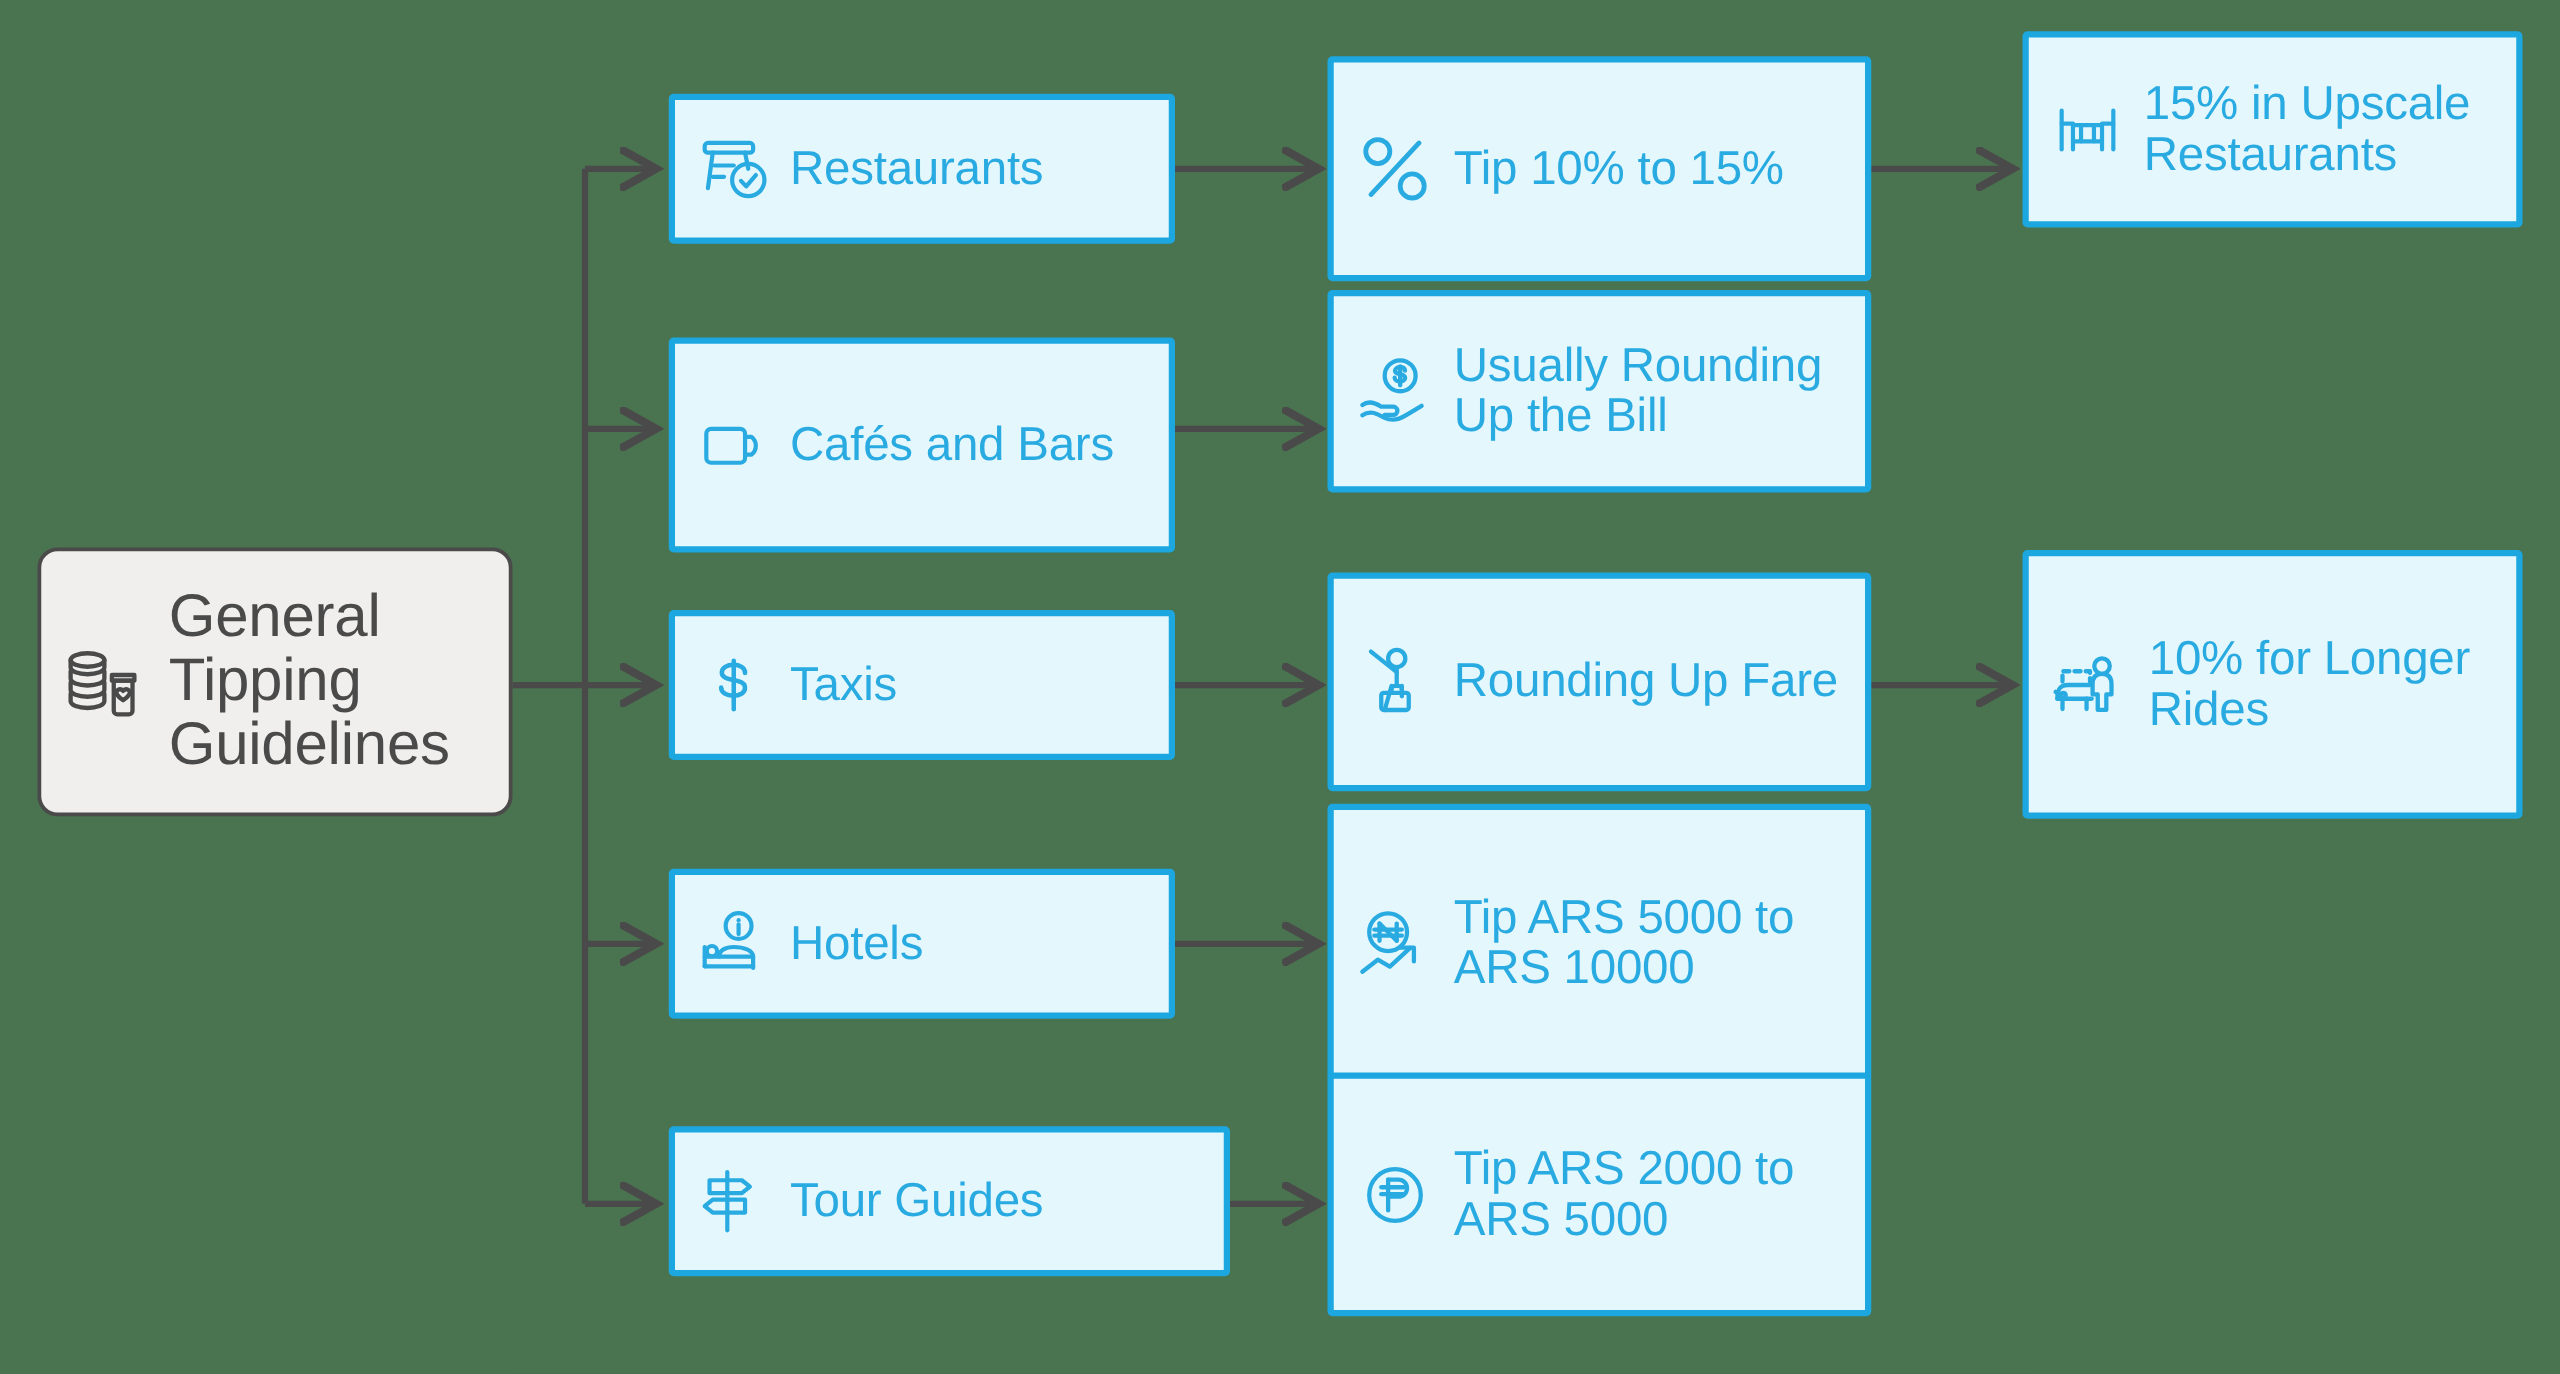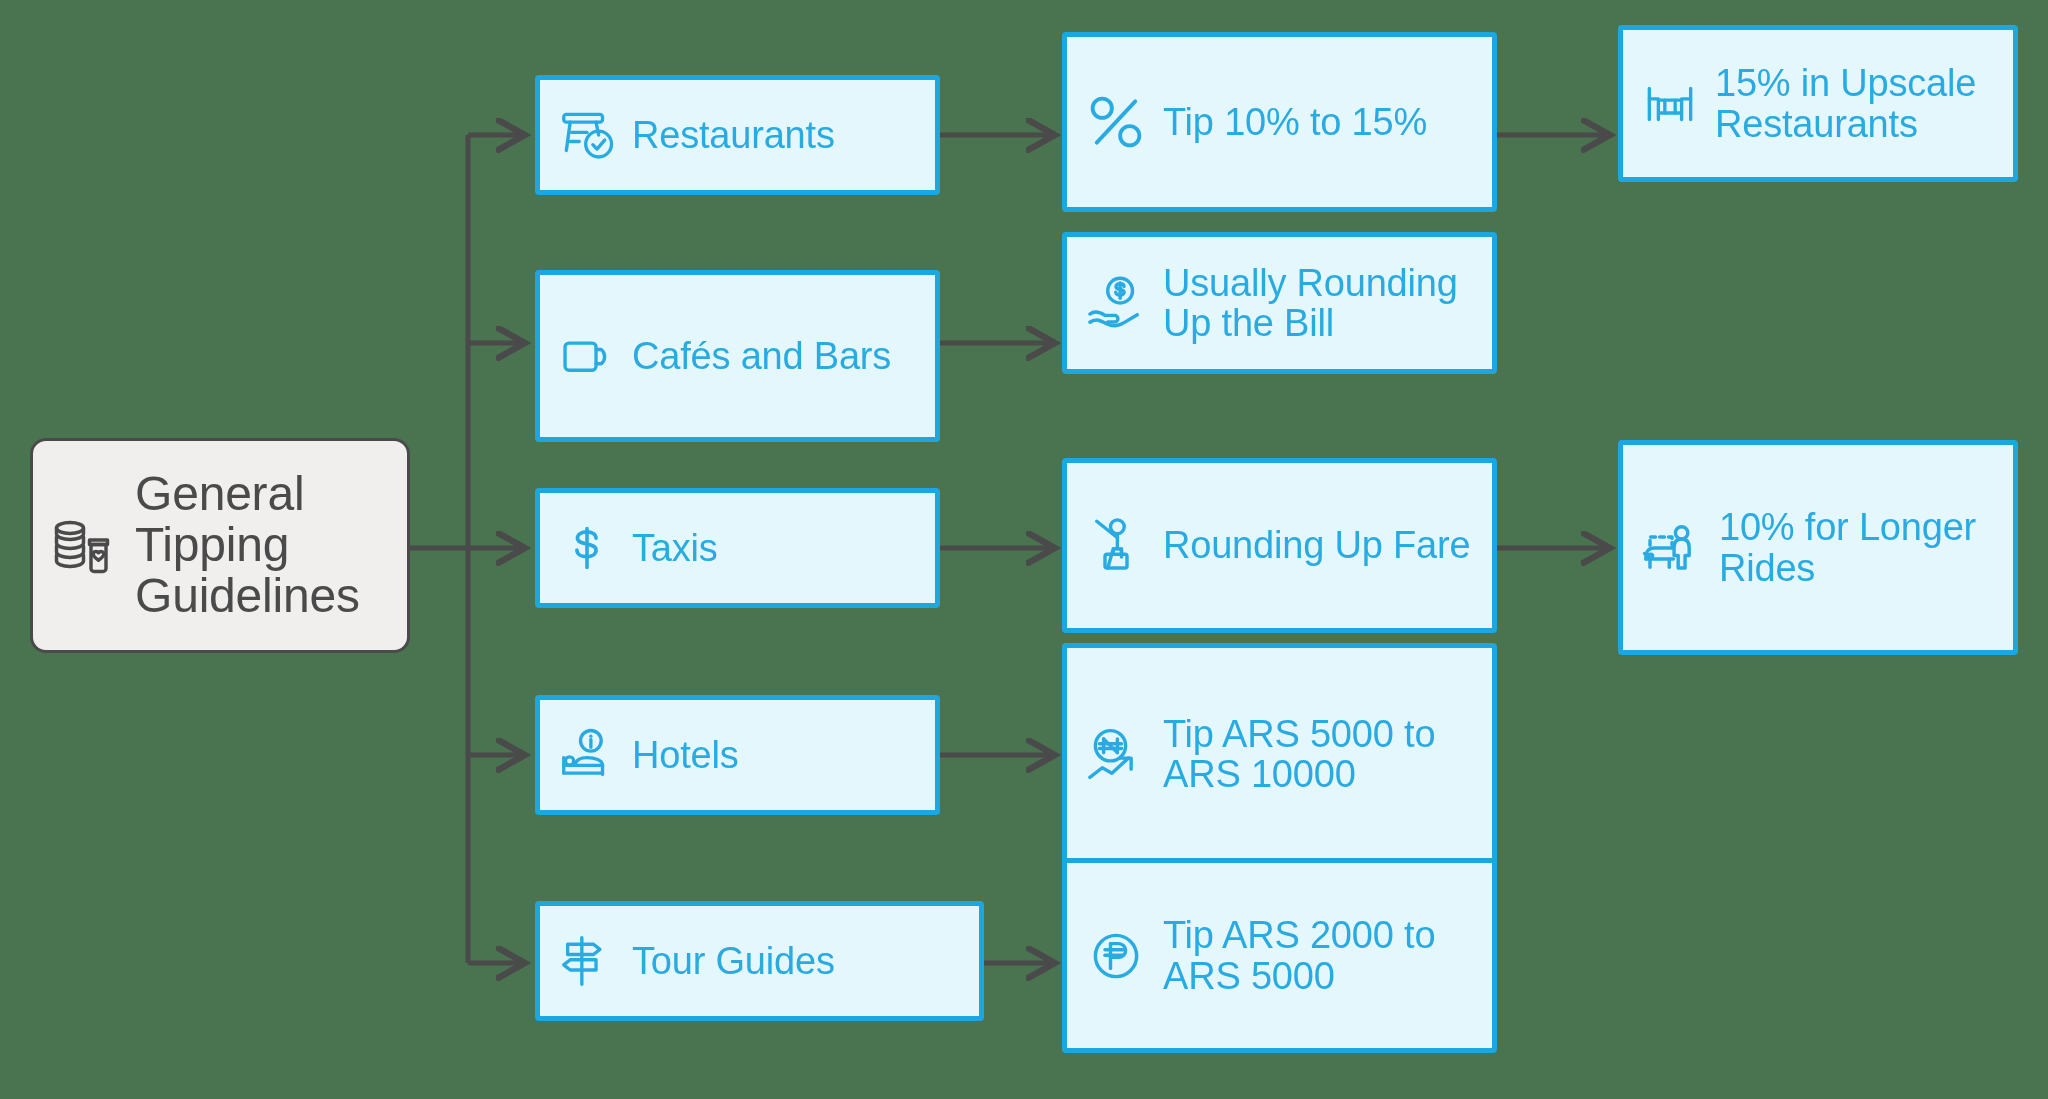--- a/index.html
+++ b/index.html
@@ -173,32 +173,32 @@
     <span class="ico">
       <svg width="62" height="62" viewBox="0 0 48 48" fill="none" stroke="#29ABE2" stroke-width="2.6" stroke-linecap="round" stroke-linejoin="round">
         <path d="M20 6 v36"></path>
         <path d="M9 11 h20 l5 4 l-5 4 h-20 z"></path>
         <path d="M31 23 h-20 l-5 4 l5 4 h20 z"></path>
       </svg>
     </span>
     <span class="label">Tour Guides</span>
   </div>
 
-  <div class="node blue center" style="left:1062px; top:32px; width:435px; height:180px;">
+  <div class="node blue center" style="left:1062px; top:45px; width:435px; height:180px;">
     <span class="ico">
       <svg width="66" height="66" viewBox="0 0 48 48" fill="none" stroke="#29ABE2" stroke-width="2.8" stroke-linecap="round" stroke-linejoin="round">
         <circle cx="14" cy="14" r="7"></circle>
         <circle cx="34" cy="34" r="7"></circle>
         <path d="M38 9 L10 39"></path>
       </svg>
     </span>
     <span class="label">Tip 10% to 15%</span>
   </div>
 
-  <div class="node blue center" style="left:1062px; top:232px; width:435px; height:142px;">
+  <div class="node blue center" style="left:1062px; top:232px; width:435px; height:162px;">
     <span class="ico">
       <svg width="66" height="66" viewBox="0 0 48 48" fill="none" stroke="#29ABE2" stroke-width="2.5" stroke-linecap="round" stroke-linejoin="round">
         <circle cx="27" cy="15" r="9"></circle>
         <path d="M27 9.5 v11"></path>
         <path d="M29.8 12 c0 -1.4 -1.4 -2 -2.9 -2 c-1.6 0 -2.9 0.8 -2.9 2.1 c0 2.8 5.9 1.2 5.9 4 c0 1.4 -1.4 2.2 -3 2.2 c-1.6 0 -3.1 -0.8 -3.1 -2.2"></path>
         <path d="M5 32 c4 -3 8 -1 11 1 h7 a2.4 2.4 0 0 1 0 4.8 h-5"></path>
         <path d="M5 38 c5 -3.5 9 -0.5 13 1.5 c5 2.4 9 0.6 12.5 -1.6 l9 -5.4"></path>
       </svg>
     </span>
     <span class="label">Usually Rounding Up the Bill</span>

